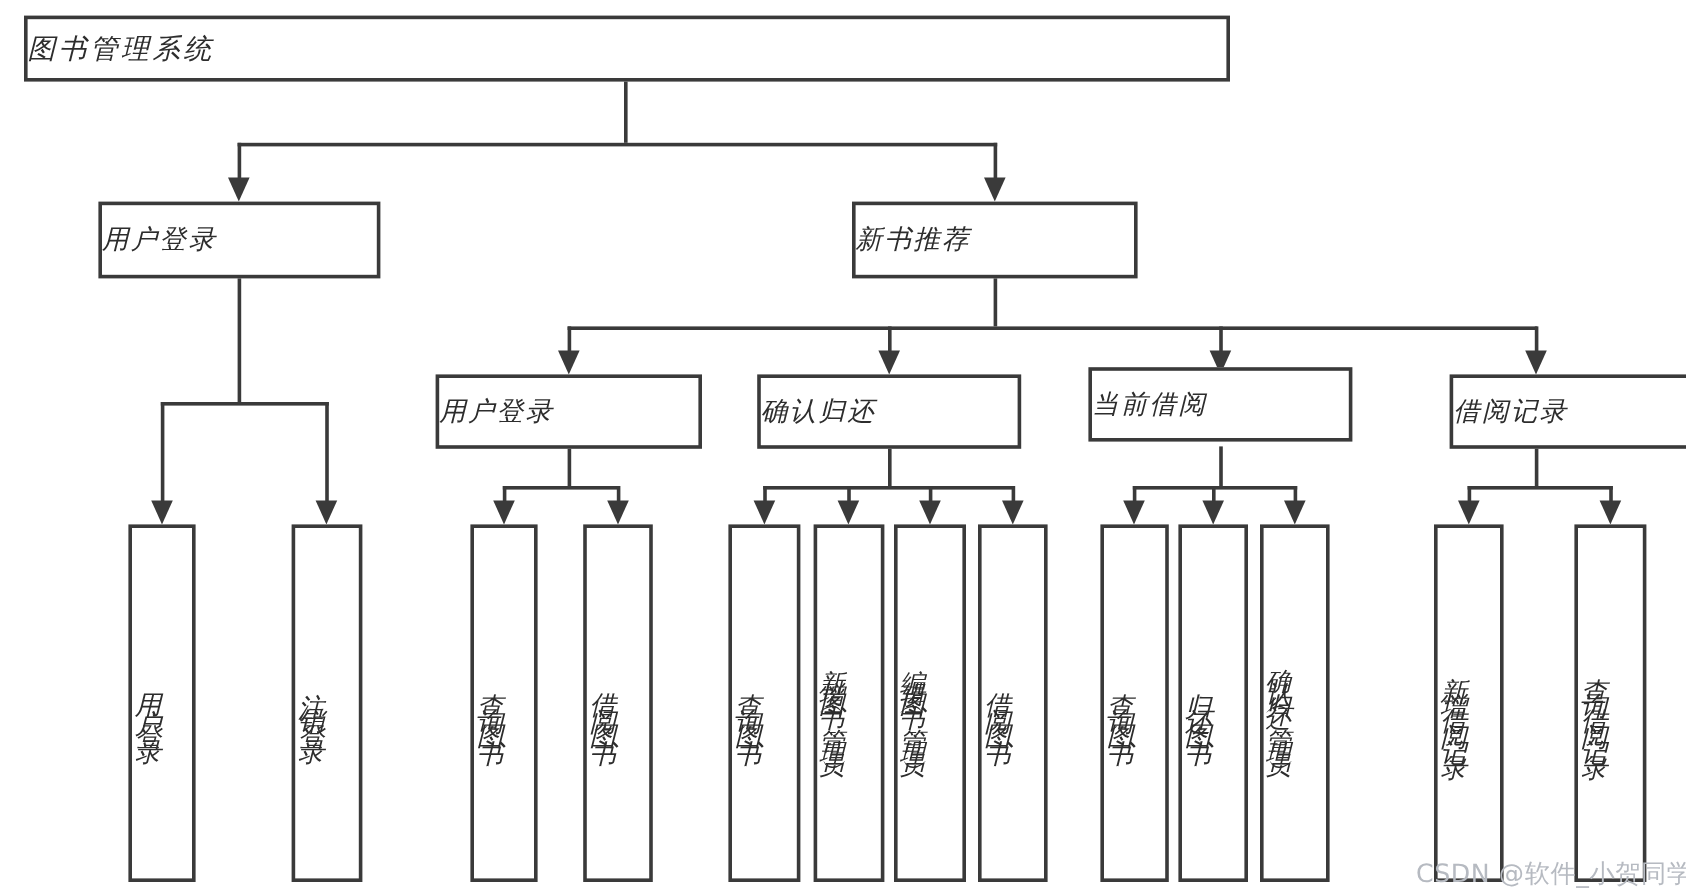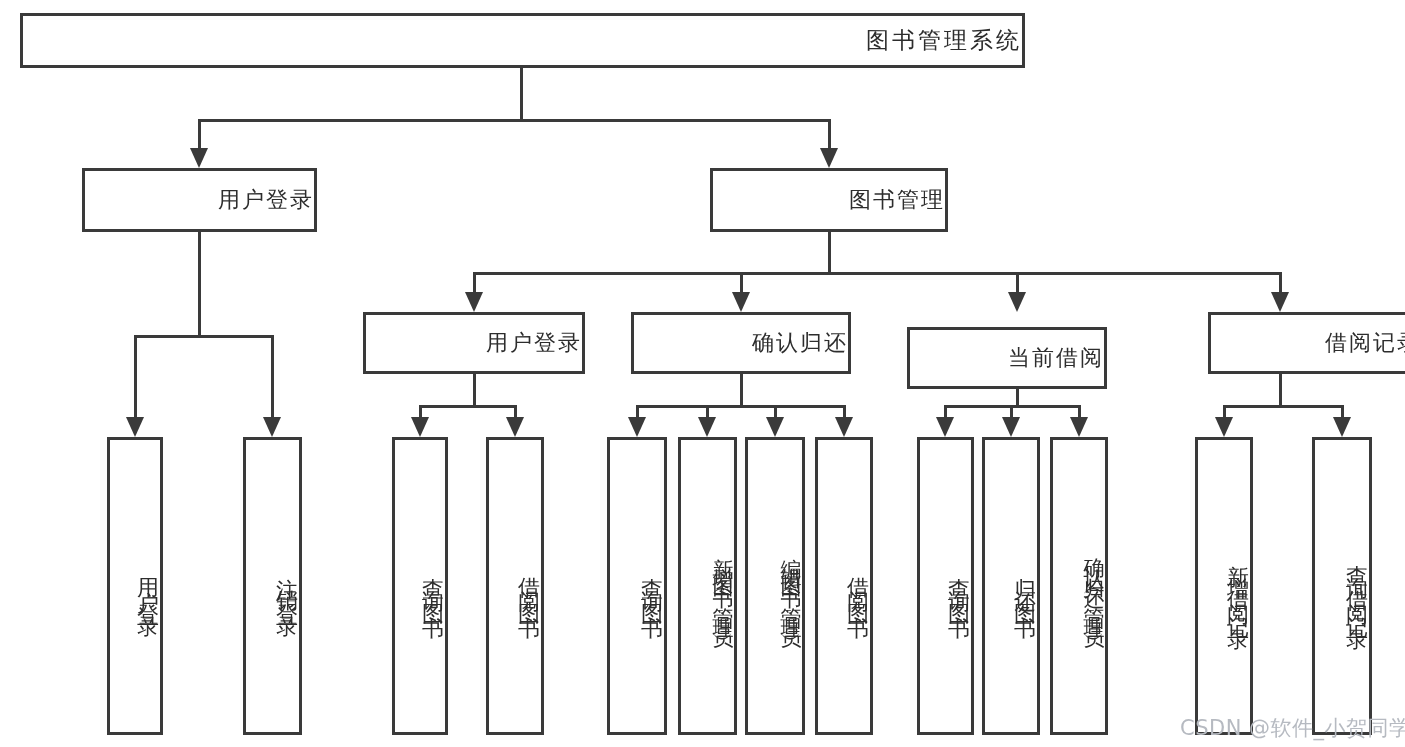--- a/index.html
+++ b/index.html
@@ -10,22 +10,22 @@
   }
   *{margin:0;padding:0;box-sizing:border-box;}
   html,body{background:var(--bg);}
   body{font-family:"DejaVu Sans","Liberation Sans",sans-serif;color:var(--text);}
   .canvas{
     position:relative;width:1405px;height:747px;background:var(--bg);overflow:hidden;
   }
   
   .node{
     position:absolute;border:3px solid var(--line);background:var(--bg);
-    display:flex;align-items:center;justify-content:flex-end;
-    font-size:22px;color:var(--text);text-align:center;
+    display:flex;align-items:center;justify-content:flex-start;
+    font-size:22px;color:var(--text);text-align:center;font-style:italic;
   }
   .node.root{font-size:23px;letter-spacing:3px;}
   .node.lvl{letter-spacing:2px;}
   
   .leaf{top:437px;height:298px;}
   .vtext{
     writing-mode:vertical-rl;
     letter-spacing:13px;
     font-size:22px;
     line-height:1.1;
@@ -110,30 +110,30 @@
   <div class="ar" style="left:1333px;top:417px"></div>
 
   <div class="node root" style="left:20px;top:13px;width:1005px;height:55px">
     <span>图书管理系统</span>
   </div>
 
   <div class="node lvl" style="left:82px;top:168px;width:235px;height:64px">
     <span>用户登录</span>
   </div>
   <div class="node lvl" style="left:710px;top:168px;width:238px;height:64px">
-    <span>图书管理</span>
+    <span>新书推荐</span>
   </div>
 
   <div class="node lvl" style="left:363px;top:312px;width:222px;height:62px">
     <span>用户登录</span>
   </div>
   <div class="node lvl" style="left:631px;top:312px;width:220px;height:62px">
     <span>确认归还</span>
   </div>
-  <div class="node lvl" style="left:907px;top:327px;width:200px;height:62px">
+  <div class="node lvl" style="left:907px;top:306px;width:220px;height:62px">
     <span>当前借阅</span>
   </div>
   <div class="node lvl" style="left:1208px;top:312px;width:216px;height:62px">
     <span>借阅记录</span>
   </div>
 
   <div class="node leaf" style="left:107px;width:56px">
     <span class="vtext">用户登录</span>
   </div>
   <div class="node leaf" style="left:243px;width:59px">

